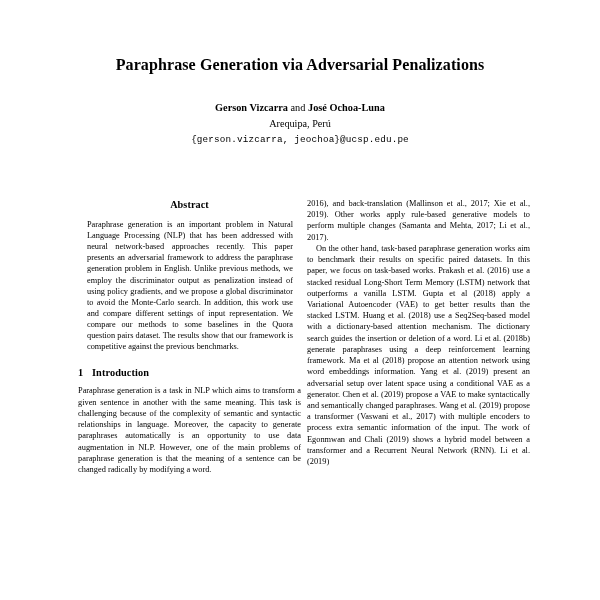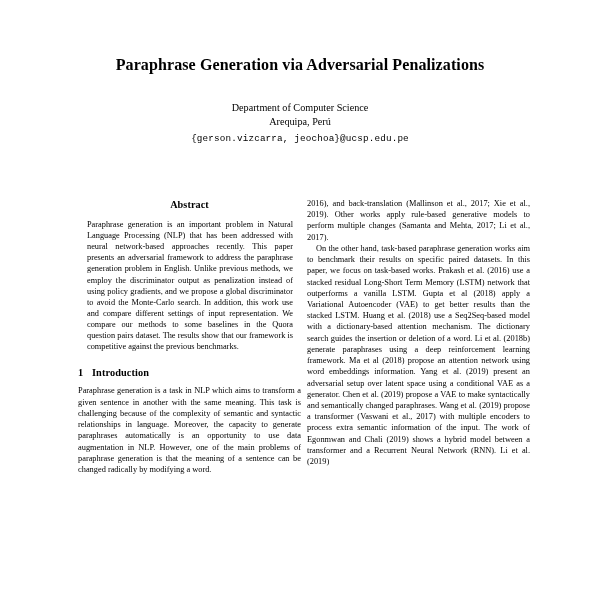--- a/index.html
+++ b/index.html
@@ -125,21 +125,25 @@
 </style>
 </head>
 <body>
 
 <div class="page">
 
   <div class="title-block">
     <div class="paper-title">Paraphrase Generation via Adversarial Penalizations</div>
 
     <div class="author-block">
-      <div class="affil">Department of Computer Science</div>
+      <div class="author-line">
+        <span class="author-name">Gerson Vizcarra</span>
+        <span class="author-and">and</span>
+        <span class="author-name">José Ochoa-Luna</span>
+      </div>
       <div class="affil">Arequipa, Perú</div>
       <div class="email-line">{gerson.vizcarra, jeochoa}@ucsp.edu.pe</div>
     </div>
   </div>
 
   <div class="columns">
 
     <div class="col col-left">
 
       <div class="section-head-centered">Abstract</div>

